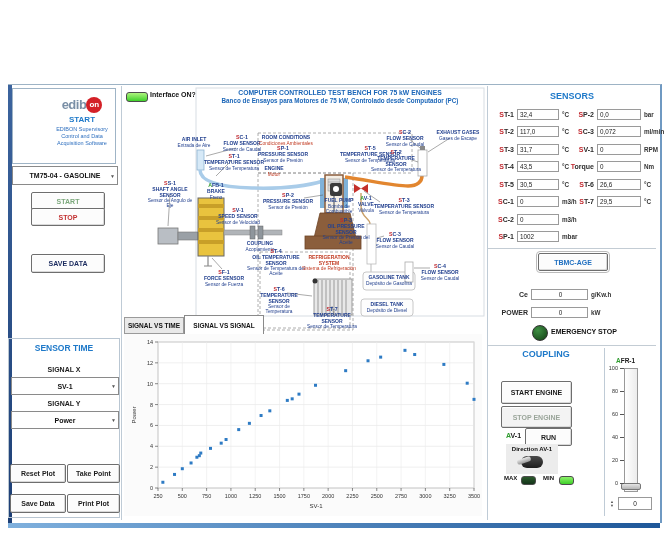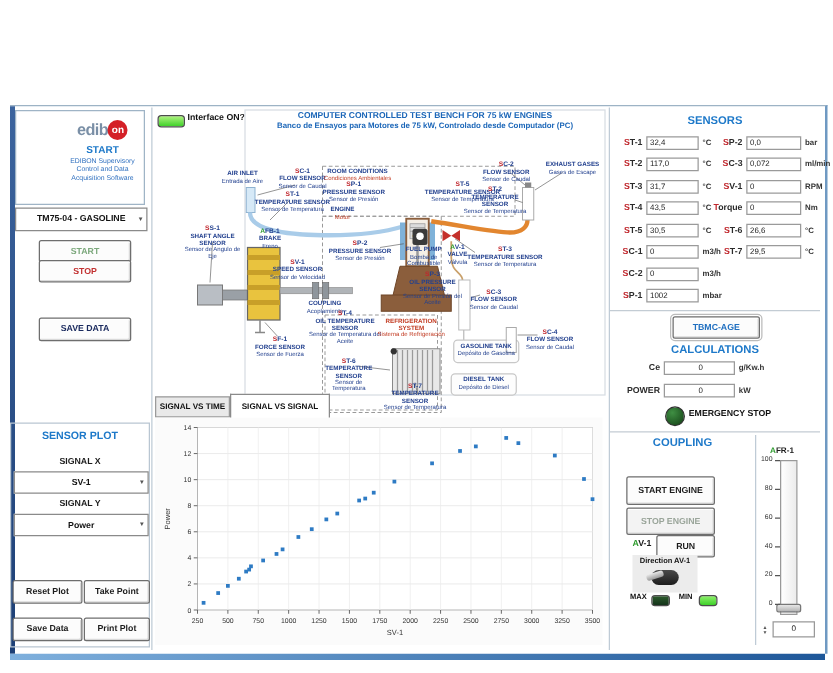--- a/index.html
+++ b/index.html
@@ -69,21 +69,21 @@
   <div class="abs combo" style="left:12px;top:166px;width:104px;height:17px;">
     <span>TM75-04 - GASOLINE</span>
     <span class="arr">▼</span>
   </div>
 
   <div class="abs btn" style="left:31px;top:192px;width:72px;height:16px;color:#7ca87c;">START</div>
   <div class="abs btn" style="left:31px;top:208px;width:72px;height:16px;color:#c23030;">STOP</div>
   <div class="abs btn" style="left:31px;top:254px;width:72px;height:17px;color:#1a2a5e;">SAVE DATA</div>
 
   <div class="abs" style="left:8px;top:338px;width:112px;height:180px;border:1px solid #b9c6d2;box-sizing:border-box;"></div>
-  <div class="abs bluehead" style="left:8px;top:343px;width:112px;font-size:8.5px;">SENSOR PLOT</div>
+  <div class="abs bluehead" style="left:8px;top:343px;width:112px;font-size:8.5px;">SENSOR TIME</div>
   <div class="abs lbl" style="left:8px;top:366px;width:112px;text-align:center;">SIGNAL X</div>
   <div class="abs combo" style="left:11px;top:377px;width:106px;height:16px;">
     <span>SV-1</span>
     <span class="arr">▼</span>
   </div>
   <div class="abs lbl" style="left:8px;top:400px;width:112px;text-align:center;">SIGNAL Y</div>
   <div class="abs combo" style="left:11px;top:411px;width:106px;height:16px;">
     <span>Power</span>
     <span class="arr">▼</span>
   </div>
@@ -486,21 +486,20 @@
       </div>
       <div class="srow">
         <span class="slabel" style="width: 28px;"><span><span class="rfirst">S</span><span>T-7</span></span></span>
         <span class="sbox" style="width: 44px; margin-left: 3px;">29,5</span>
         <span class="sunit">°C</span>
       </div>
     </div>
 
   <div class="abs btn" style="left:538px;top:253px;width:68px;height:16px;color:#1f6fc0;outline:1px solid #bbb;outline-offset:1px;">TBMC-AGE</div>
 
-  <div class="abs bluehead" style="left:488px;top:274px;width:168px;font-size:9px;">CALCULATIONS</div>
 
   <div class="abs" style="left:492px;top:288px;width:160px;">
     <div style="display:flex;align-items:center;height:13px;margin-bottom:5px;">
       <span class="slabel" style="width:36px;">Ce</span>
       <span class="sbox" style="width:57px;margin-left:3px;justify-content:center;">0</span>
       <span class="sunit">g/Kw.h</span>
     </div>
     <div style="display:flex;align-items:center;height:13px;">
       <span class="slabel" style="width:36px;">POWER</span>
       <span class="sbox" style="width:57px;margin-left:3px;justify-content:center;">0</span>

